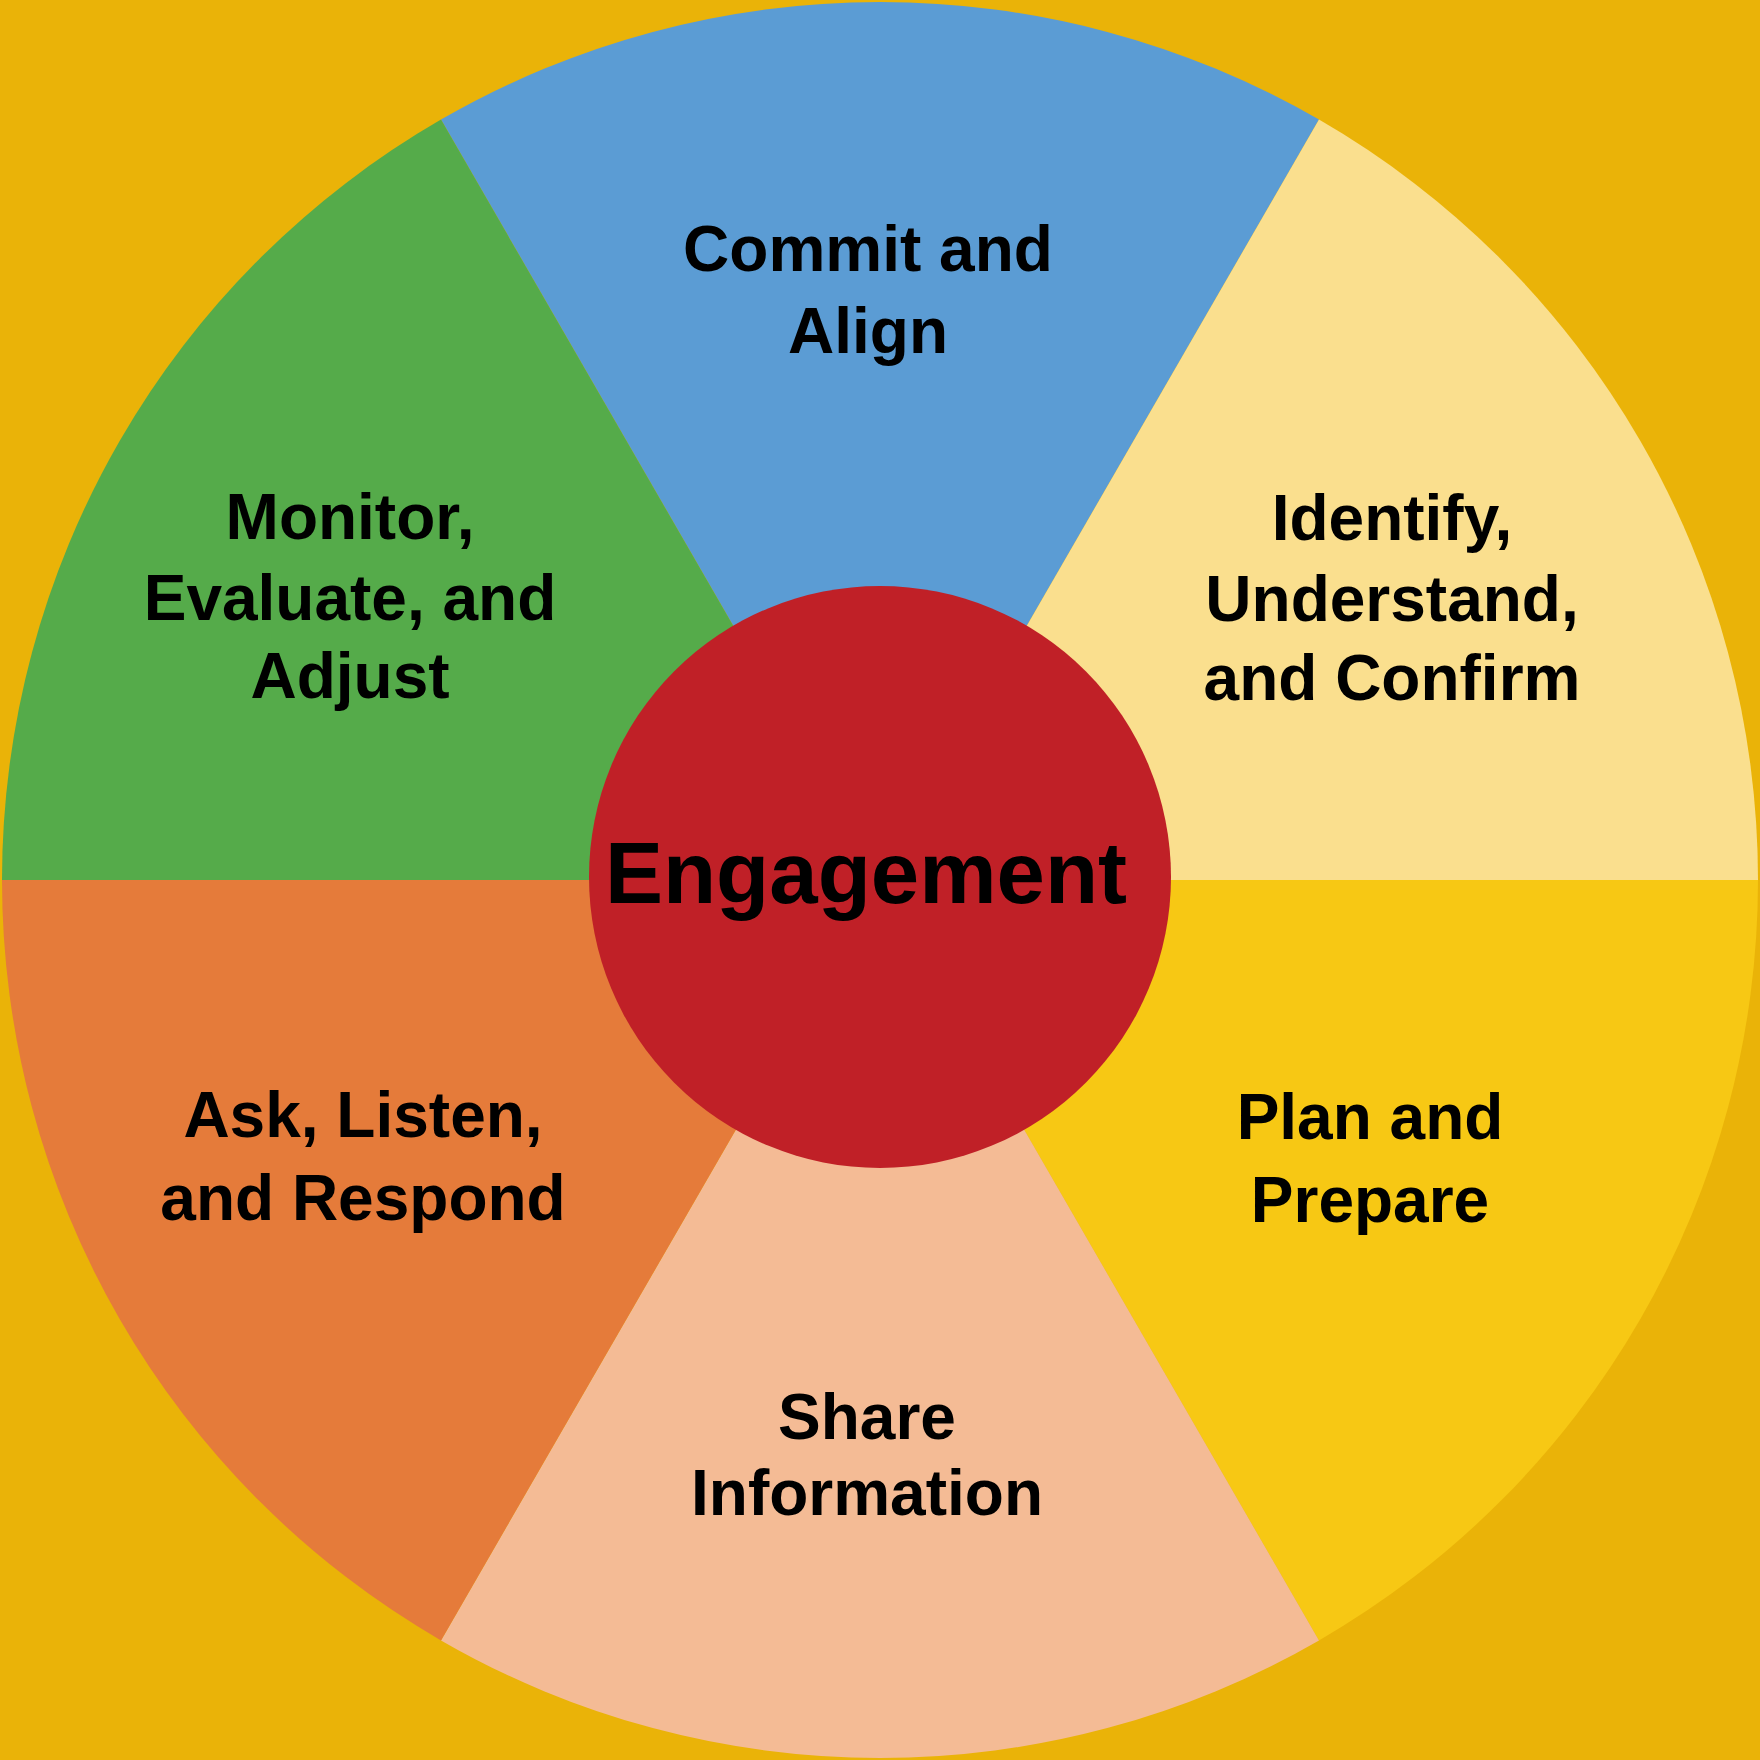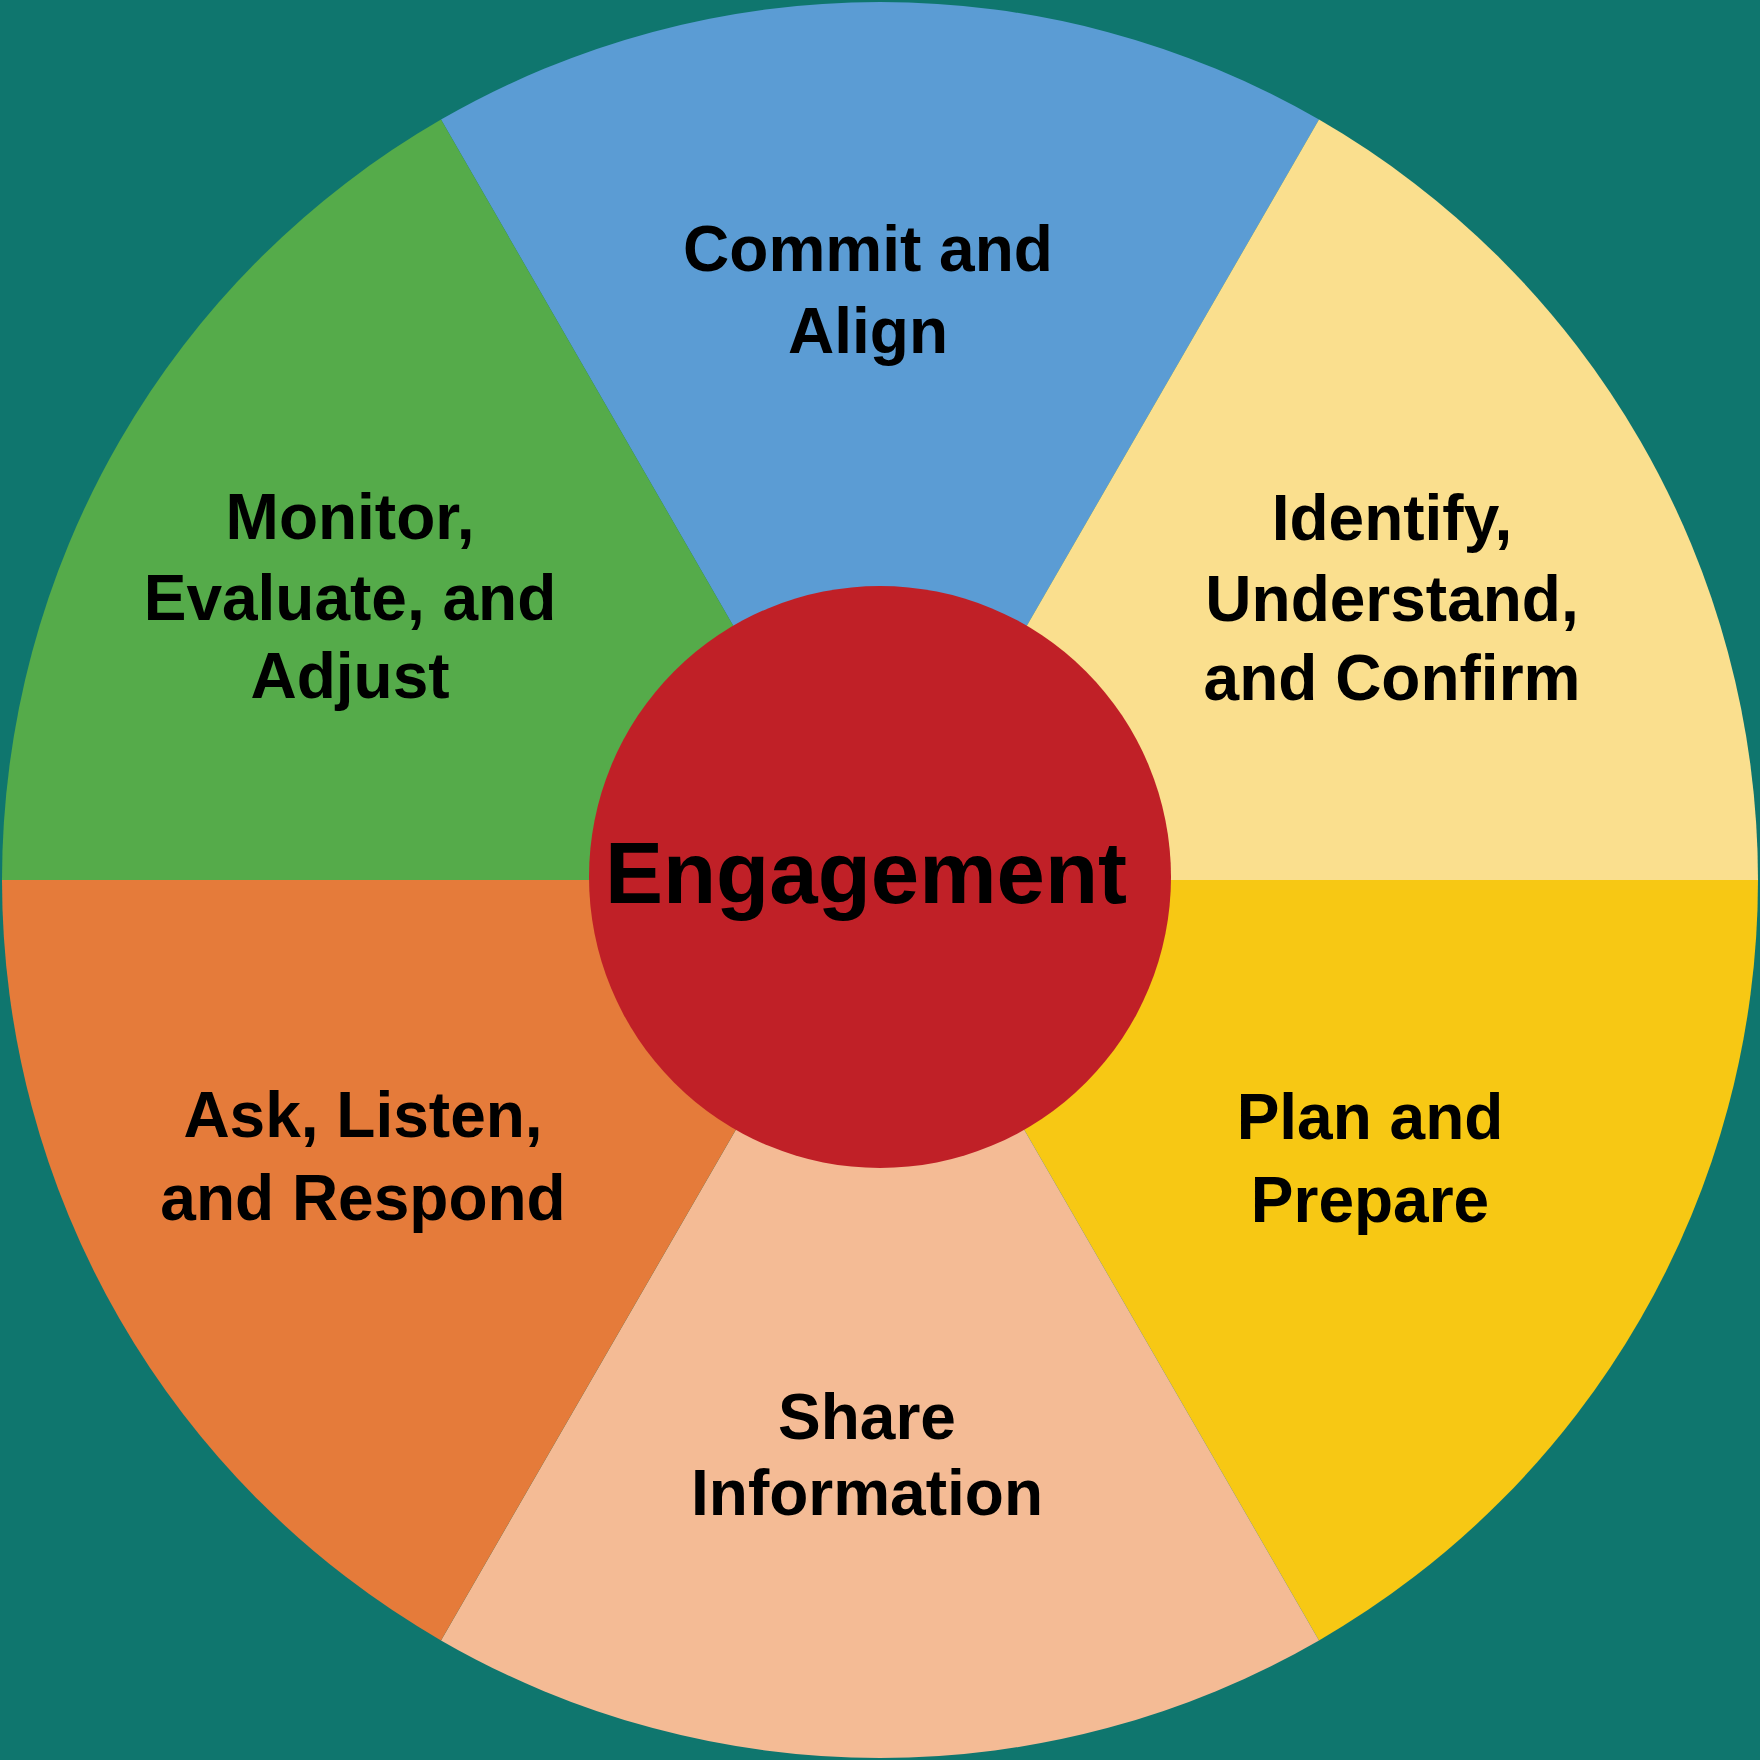--- a/index.html
+++ b/index.html
@@ -4,21 +4,21 @@
 <style>
   html, body {
     margin: 0;
     padding: 0;
     background: #ffffff;
   }
   .stage {
     position: relative;
     width: 1760px;
     height: 1760px;
-    background: #0f766e;
+    background: #eab308;
     overflow: hidden;
   }
   svg { display: block; }
   .seg-label {
     font-family: "Liberation Sans", "DejaVu Sans", sans-serif;
     font-weight: 700;
     font-size: 64px;
     fill: #000000;
     text-anchor: middle;
   }

